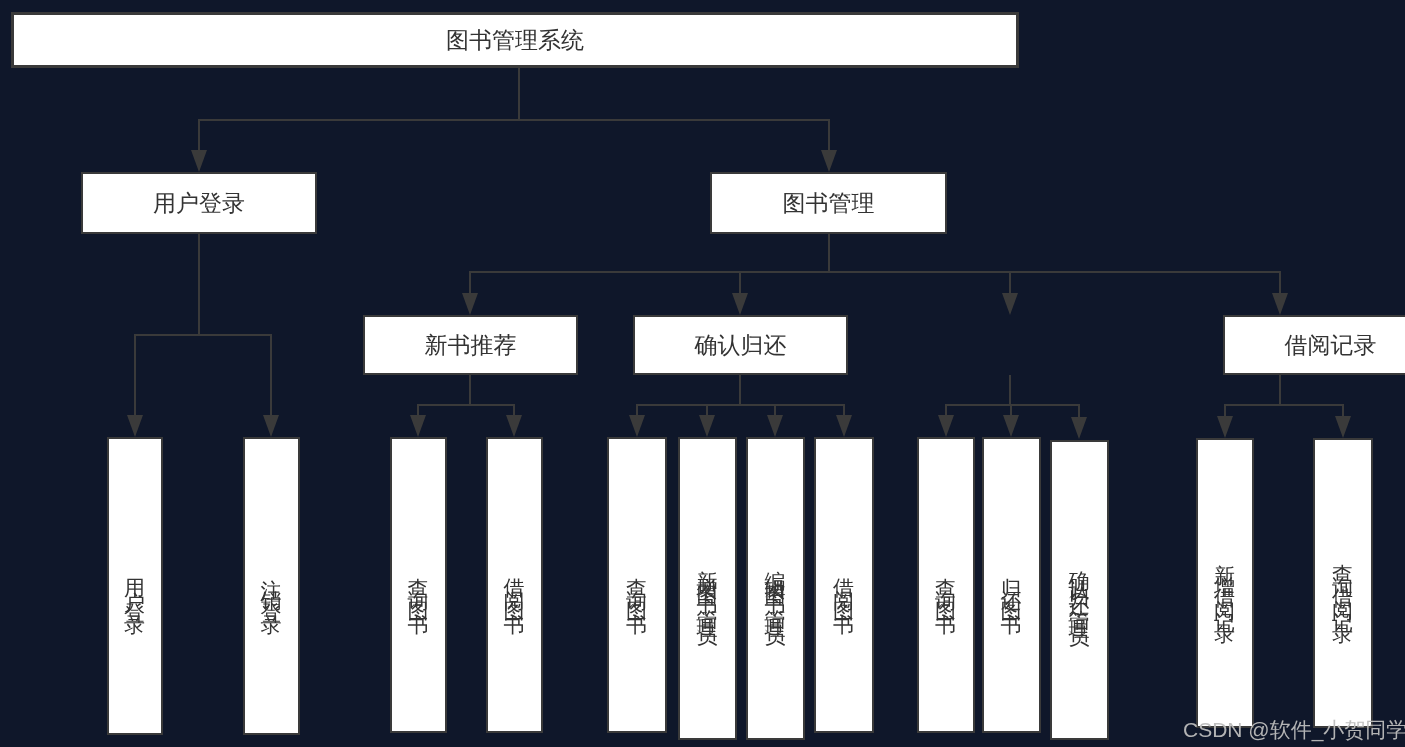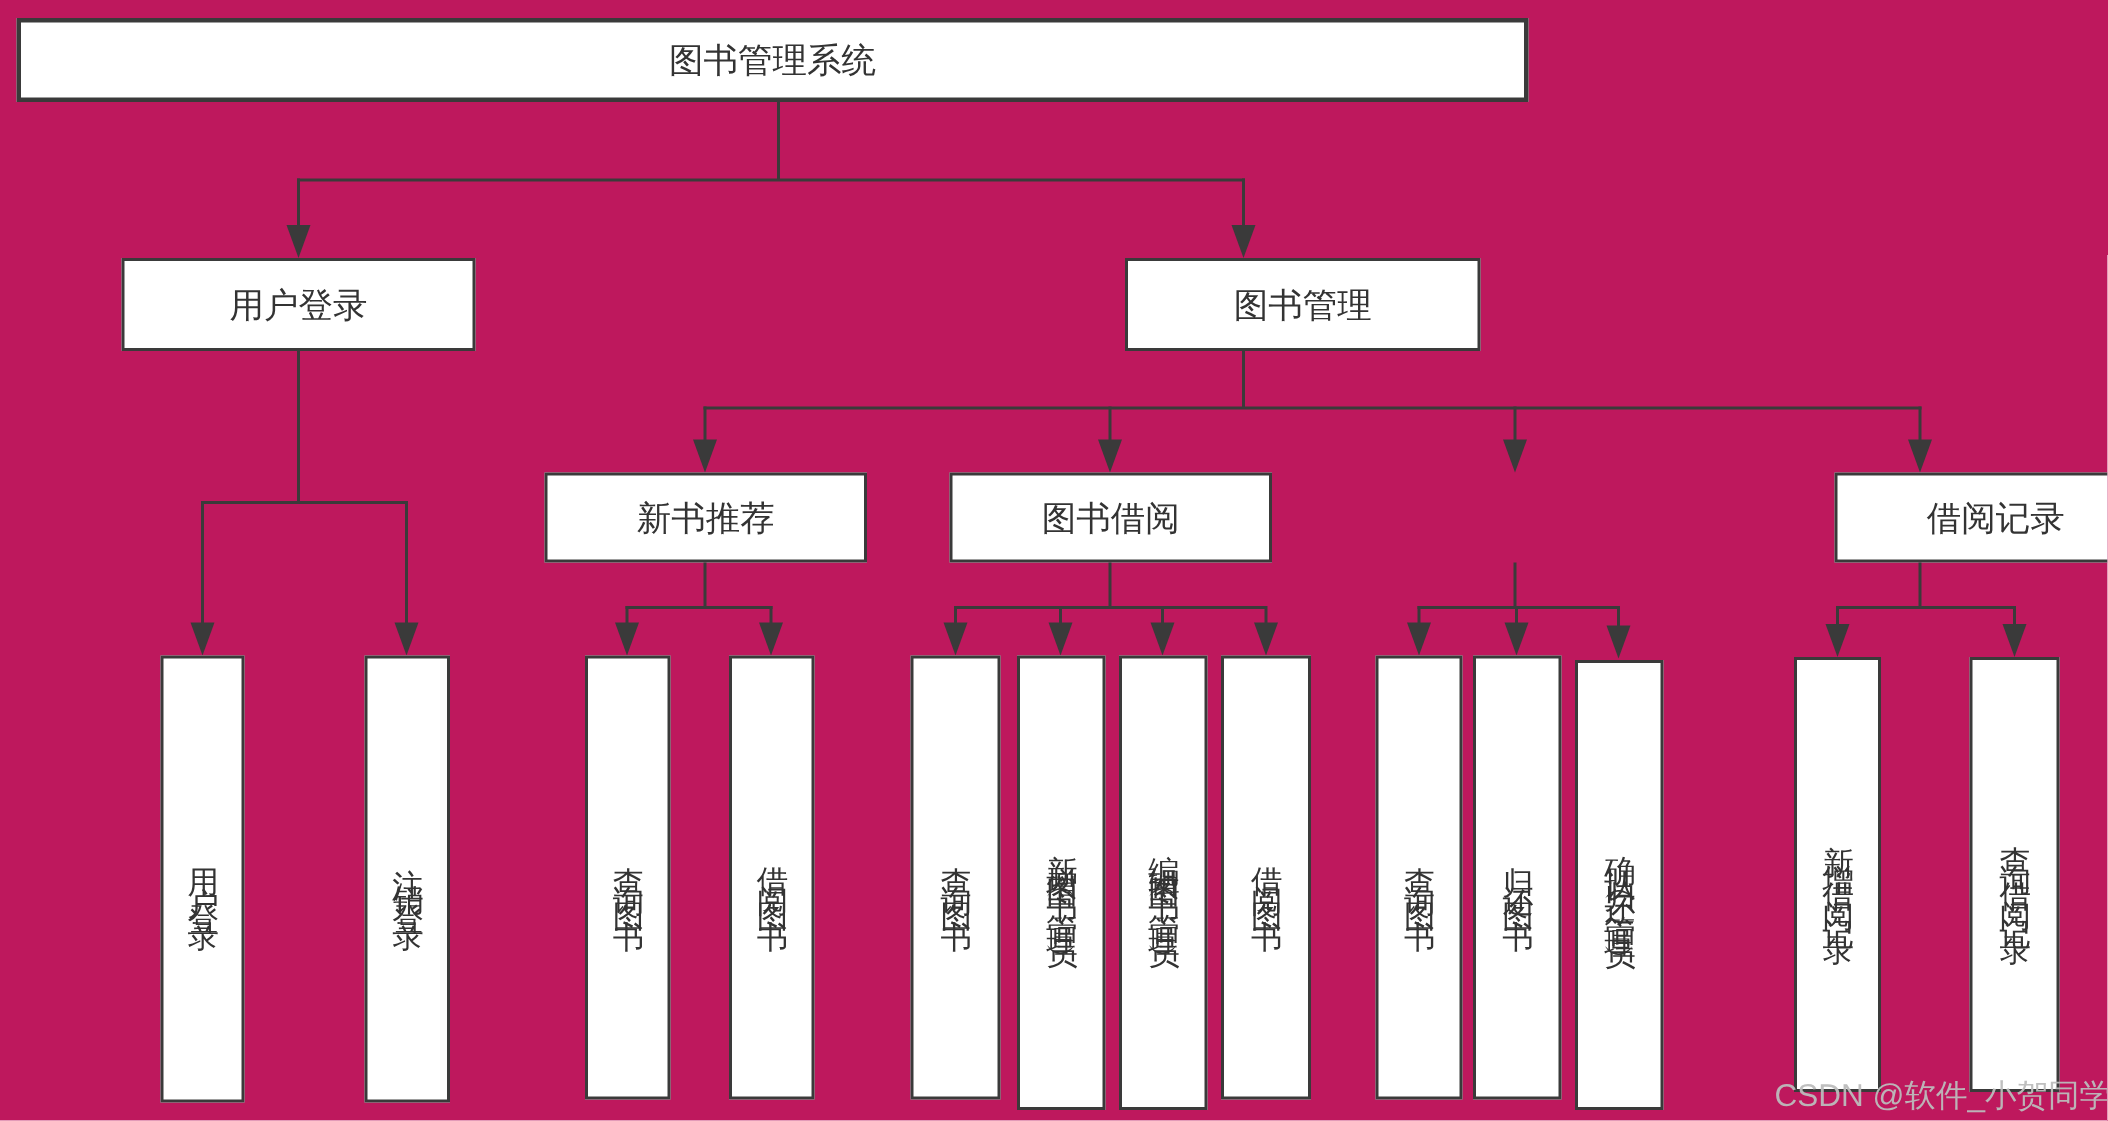--- a/index.html
+++ b/index.html
@@ -1,20 +1,20 @@
 <!DOCTYPE html>
 <html><head>
 <meta charset="utf-8">
 <style>
   html, body { margin: 0; padding: 0; background: #ffffff; }
   #stage {
     position: relative;
     width: 1405px;
     height: 747px;
-    background: #be185d;
+    background: #0f172a;
     font-family: "Liberation Sans", "DejaVu Sans", sans-serif;
     overflow: hidden;
   }
   .node {
     position: absolute;
     box-sizing: border-box;
     border: 2px solid #3a3a3a;
     background: #ffffff;
     display: flex;
     align-items: center;
@@ -58,42 +58,42 @@
   <div class="node h root" style="left:11px; top:12px; width:1008px; height:56px;">图书管理系统</div>
 
   <div class="ln" style="left:518px; top:68px; width:2px; height:52px;"></div>
   <div class="ln" style="left:198px; top:119px; width:632px; height:2px;"></div>
   <div class="ln" style="left:198px; top:119px; width:2px; height:33px;"></div>
   <div class="arrow" style="left:191px; top:150px;"></div>
   <div class="ln" style="left:828px; top:119px; width:2px; height:33px;"></div>
   <div class="arrow" style="left:821px; top:150px;"></div>
 
   <div class="node h" style="left:81px; top:172px; width:236px; height:62px;">用户登录</div>
-  <div class="node h" style="left:710px; top:172px; width:237px; height:62px;margin-left:40px;">图书管理</div>
+  <div class="node h" style="left:710px; top:172px; width:237px; height:62px;">图书管理</div>
 
   <div class="ln" style="left:198px; top:234px; width:2px; height:101px;"></div>
   <div class="ln" style="left:134px; top:334px; width:138px; height:2px;"></div>
   <div class="ln" style="left:134px; top:334px; width:2px; height:82px;"></div>
   <div class="arrow" style="left:127px; top:415px;"></div>
   <div class="ln" style="left:270px; top:334px; width:2px; height:82px;"></div>
   <div class="arrow" style="left:263px; top:415px;"></div>
 
   <div class="ln" style="left:828px; top:234px; width:2px; height:38px;"></div>
   <div class="ln" style="left:469px; top:271px; width:812px; height:2px;"></div>
   <div class="ln" style="left:469px; top:271px; width:2px; height:23px;"></div>
   <div class="arrow" style="left:462px; top:293px;"></div>
   <div class="ln" style="left:739px; top:271px; width:2px; height:23px;"></div>
   <div class="arrow" style="left:732px; top:293px;"></div>
   <div class="ln" style="left:1009px; top:271px; width:2px; height:23px;"></div>
   <div class="arrow" style="left:1002px; top:293px;"></div>
   <div class="ln" style="left:1279px; top:271px; width:2px; height:23px;"></div>
   <div class="arrow" style="left:1272px; top:293px;"></div>
 
   <div class="node h" style="left:363px; top:315px; width:215px; height:60px;">新书推荐</div>
-  <div class="node h" style="left:633px; top:315px; width:215px; height:60px;">图书借阅</div>
+  <div class="node h" style="left:633px; top:315px; width:215px; height:60px;">确认归还</div>
   <div class="node h" style="left:1223px; top:315px; width:215px; height:60px;">借阅记录</div>
 
   <div class="ln" style="left:469px; top:375px; width:2px; height:30px;"></div>
   <div class="ln" style="left:417px; top:404px; width:98px; height:2px;"></div>
   <div class="ln" style="left:417px; top:404px; width:2px; height:12px;"></div>
   <div class="arrow" style="left:410px; top:415px;"></div>
   <div class="ln" style="left:513px; top:404px; width:2px; height:12px;"></div>
   <div class="arrow" style="left:506px; top:415px;"></div>
 
   <div class="ln" style="left:739px; top:375px; width:2px; height:30px;"></div>

